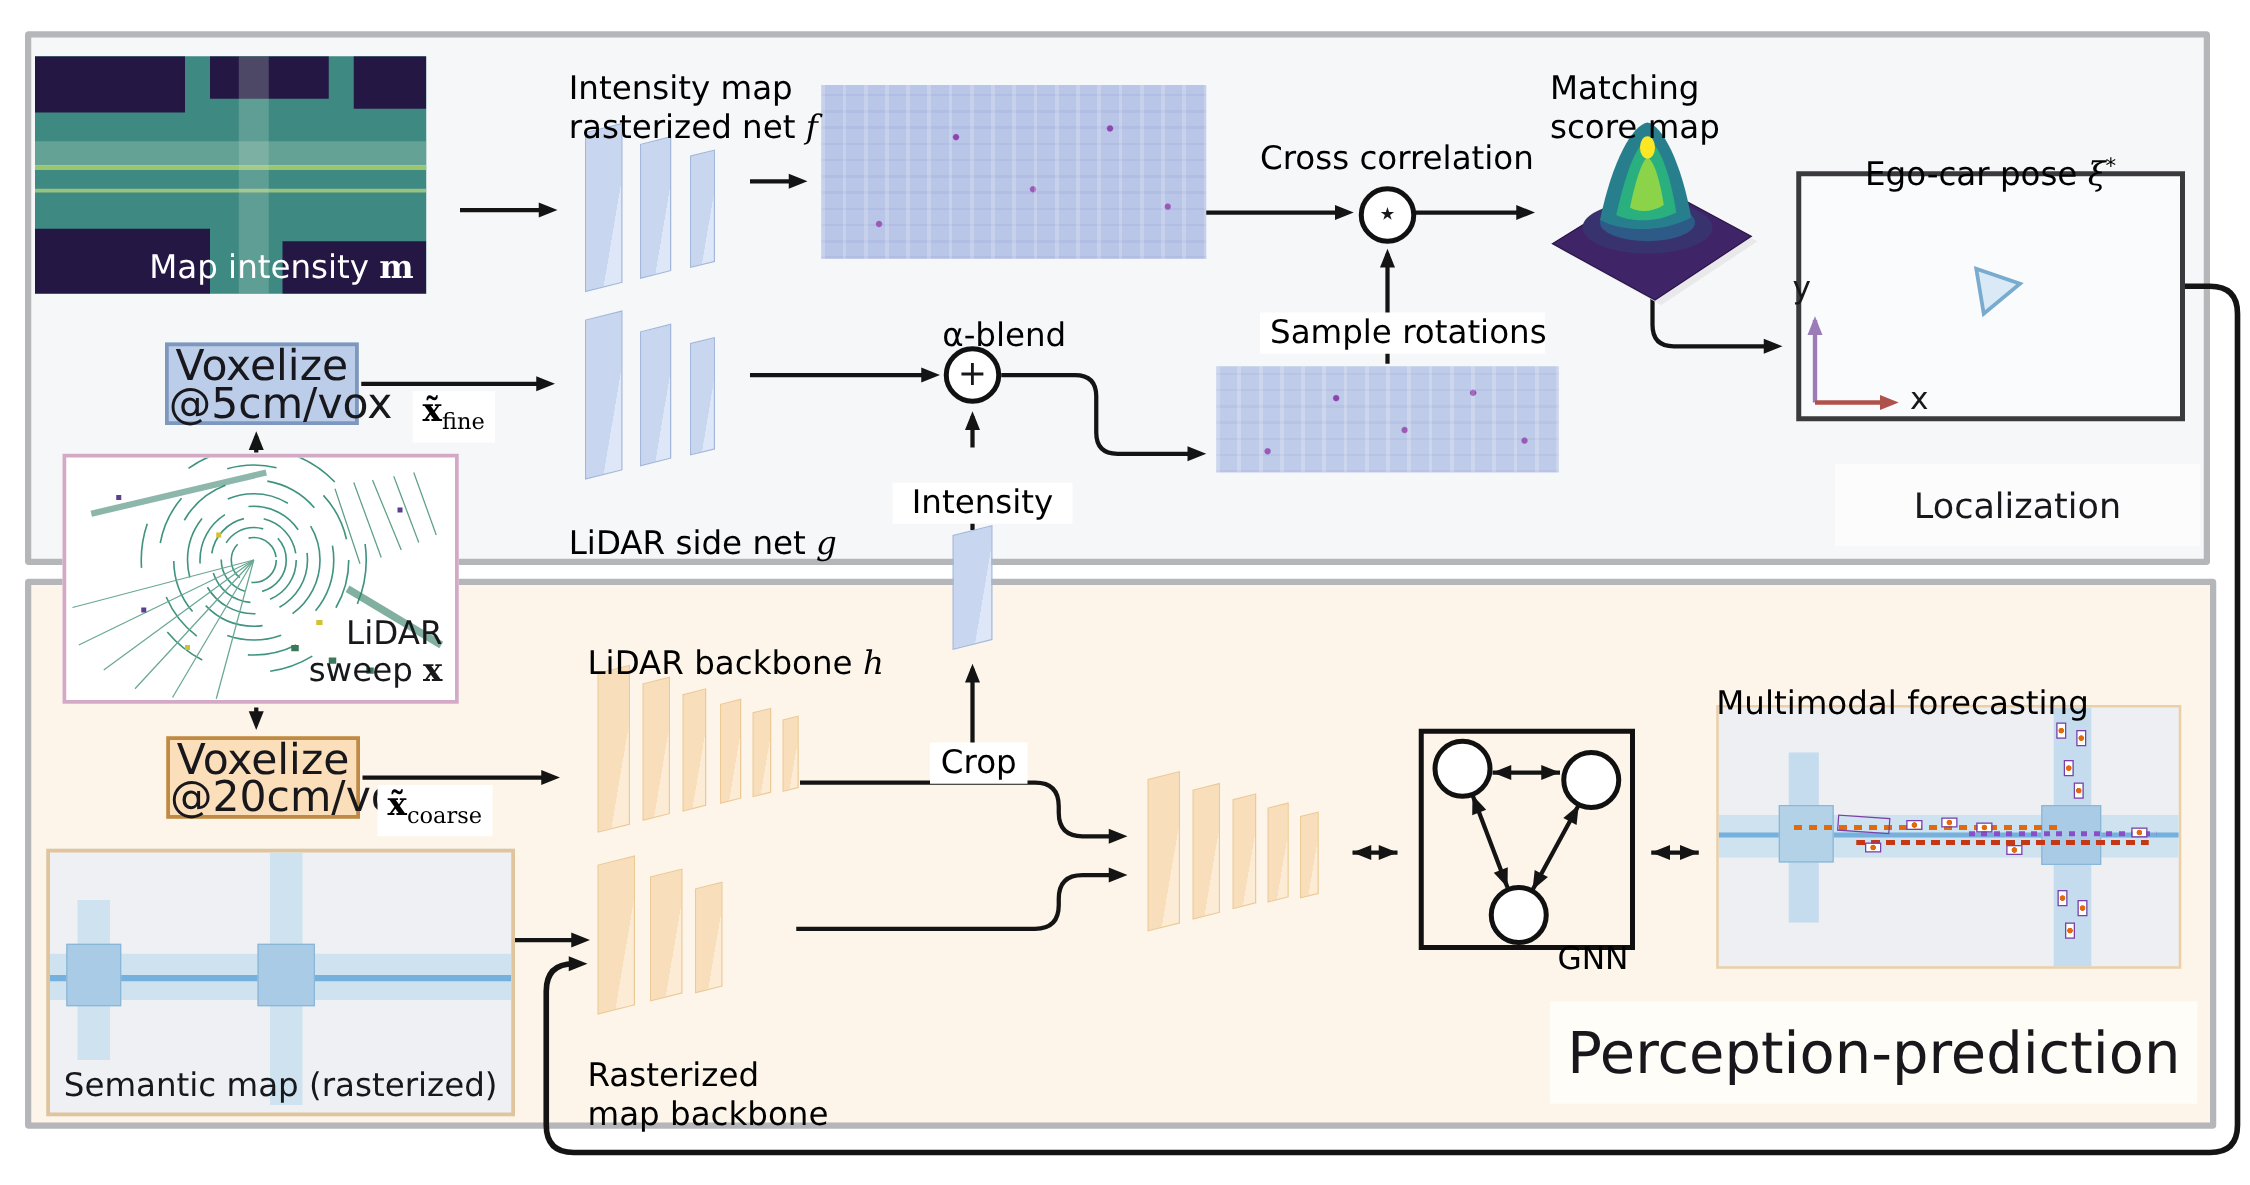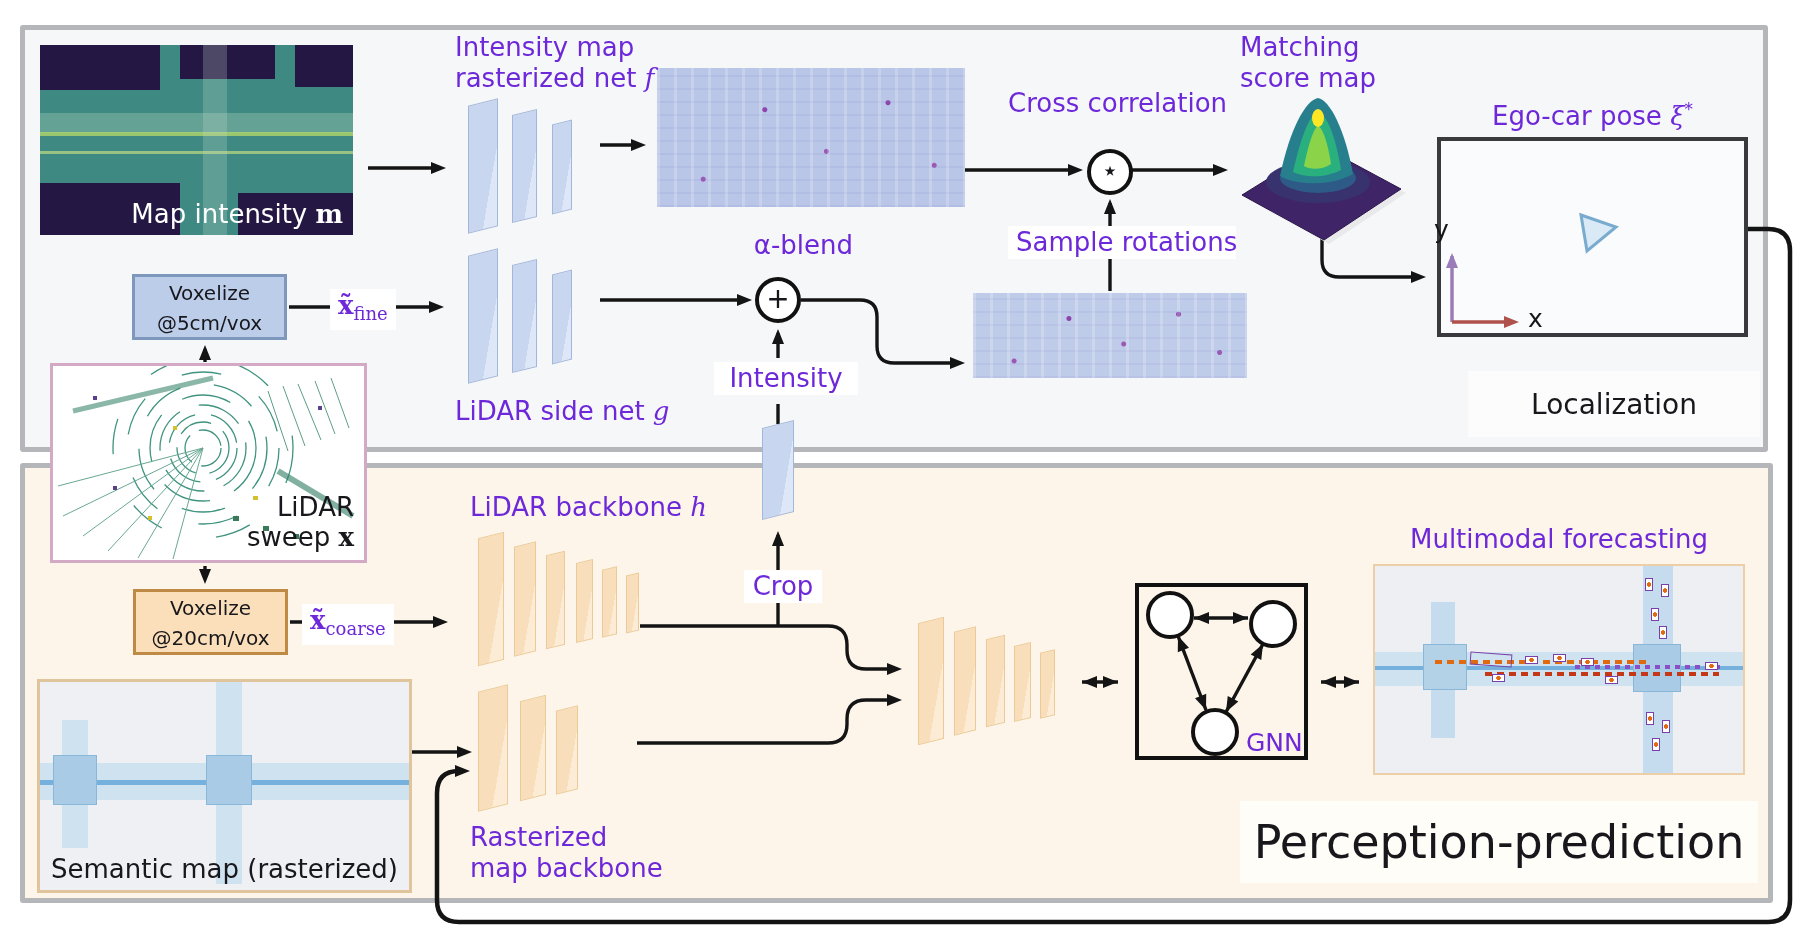--- a/index.html
+++ b/index.html
@@ -1,44 +1,44 @@
 <!DOCTYPE html>
 <html><head>
 <meta charset="utf-8">
 <style>
   html,body{margin:0;padding:0;background:#fff;}
   .canvas{position:relative;width:1800px;height:948px;background:#ffffff;
           font-family:"DejaVu Sans",sans-serif;color:#17171c;overflow:hidden;}
   .secbox{position:absolute;border:5px solid #b4b6ba;border-radius:3px;box-sizing:border-box;z-index:0;}
   .loc{left:20px;top:25px;width:1748px;height:427px;background:#f6f7f9;}
   .pp{left:20px;top:463px;width:1753px;height:440px;background:#fdf5e9;}
-  .lbl{position:absolute;font-size:26px;line-height:31px;white-space:nowrap;z-index:6;color:#6d28d9;}
+  .lbl{position:absolute;font-size:26px;line-height:31px;white-space:nowrap;z-index:6;color:#000000;margin-top:24px;}
   .wbg{background:#ffffff;padding:1px 8px;text-align:center;}
   .mvar{font-family:"DejaVu Serif",serif;font-style:italic;}
   .mvec{font-family:"DejaVu Serif",serif;font-weight:bold;}
   .msub{font-family:"DejaVu Serif",serif;font-size:18px;}
   .seclbl{position:absolute;z-index:6;display:flex;align-items:center;justify-content:center;}
   .seclbl.l1{left:1468px;top:371px;width:292px;height:66px;background:#fcfcfd;font-size:28px;}
   .seclbl.l2{left:1240px;top:801px;width:518px;height:82px;background:#fffdf7;font-size:46px;}
   .panel{position:absolute;transform:skewY(-14deg);box-sizing:border-box;z-index:3;}
   .pb{background:linear-gradient(100deg,#c8d6f0 72%,#dde7f8 72%);border:1px solid #a3b7da;}
   .po{background:linear-gradient(100deg,#f9debb 70%,#fcecd6 70%);border:1px solid #ecca97;}
   .opcircle{position:absolute;width:38px;height:38px;border:4px solid #111;border-radius:50%;
             background:#fff;display:flex;align-items:center;justify-content:center;
             font-size:28px;z-index:5;}
   .gnode{position:absolute;width:40px;height:40px;border:4px solid #111;border-radius:50%;background:#fff;z-index:5;}
   .gnnbox{position:absolute;left:1135px;top:583px;width:173px;height:177px;border:4px solid #111;box-sizing:border-box;z-index:3;}
   .voxbox{position:absolute;width:155px;height:66px;border:3px solid;text-align:center;
-          font-size:20px;line-height:30px;box-sizing:border-box;z-index:5;padding-top:1px;}
+          font-size:34px;line-height:30px;box-sizing:border-box;z-index:5;padding-top:1px;}
   .voxblue{background:#bccdea;border-color:#7e97bd;}
   .voxorange{background:#fbdfba;border-color:#bf8a45;}
   .egobox{position:absolute;left:1437px;top:137px;width:311px;height:200px;border:4px solid #3a3a3e;
           background:#fafbfc;box-sizing:border-box;z-index:3;}
   .img{position:absolute;overflow:hidden;z-index:2;box-sizing:border-box;}
-  .mapint{left:40px;top:45px;width:313px;height:190px;background:#3e8a82;}
+  .mapint{left:28px;top:45px;width:313px;height:190px;background:#3e8a82;}
   .mblk{position:absolute;background:#241744;}
   .sweep{left:50px;top:363px;width:317px;height:200px;background:#fff;border:3px solid #d4a9c5;z-index:3;}
   .fmap{background:#b9c6e7;}
   .fm1{left:657px;top:68px;width:308px;height:139px;}
   .fm2{left:973px;top:293px;width:274px;height:85px;background:#bfcce9;}
   .fmap, .fm2{background-image:
     repeating-linear-gradient(90deg,rgba(255,255,255,.20) 0 3px,transparent 3px 17px),
     repeating-linear-gradient(0deg,rgba(120,110,200,.10) 0 2px,transparent 2px 13px),
     radial-gradient(circle at 15% 80%,#9b59b6 0 2px,transparent 3px),
     radial-gradient(circle at 35% 30%,#8e44ad 0 2px,transparent 3px),
@@ -347,18 +347,18 @@
     <span>LiDAR backbone</span>
     <span class="mvar">h</span>
   </div>
 
   <div class="lbl" style="left:470px;top:822px">
     <div>Rasterized</div>
     <div>map backbone</div>
   </div>
 
 
-  <div class="lbl" style="left:1373px;top:524px;width:372px;text-align:center">Multimodal forecasting</div>
+  <div class="lbl" style="left:1373px;top:524px;width:372px;">Multimodal forecasting</div>
 
   <div class="seclbl l1">Localization</div>
   <div class="seclbl l2">Perception-prediction</div>
 
 </div>
 
 </body></html>

